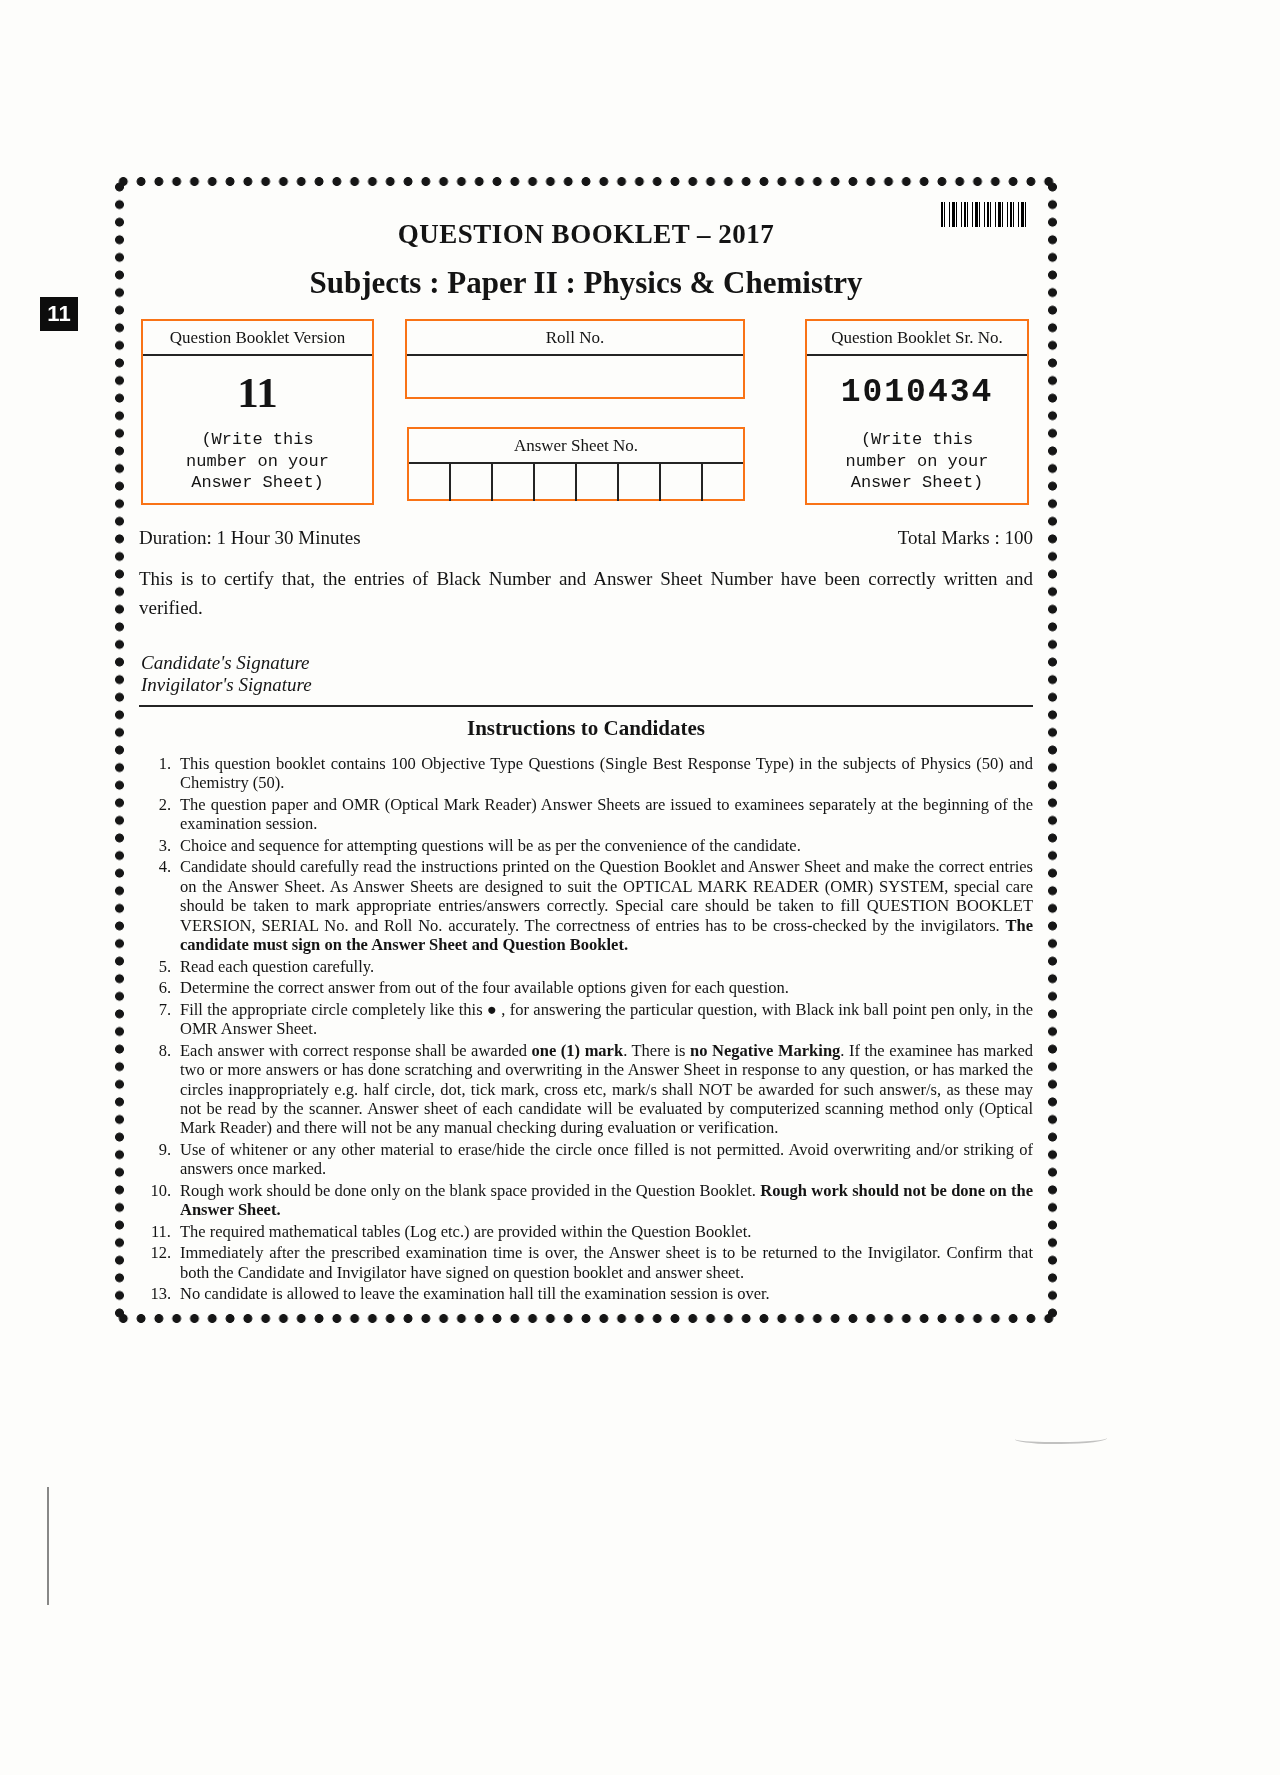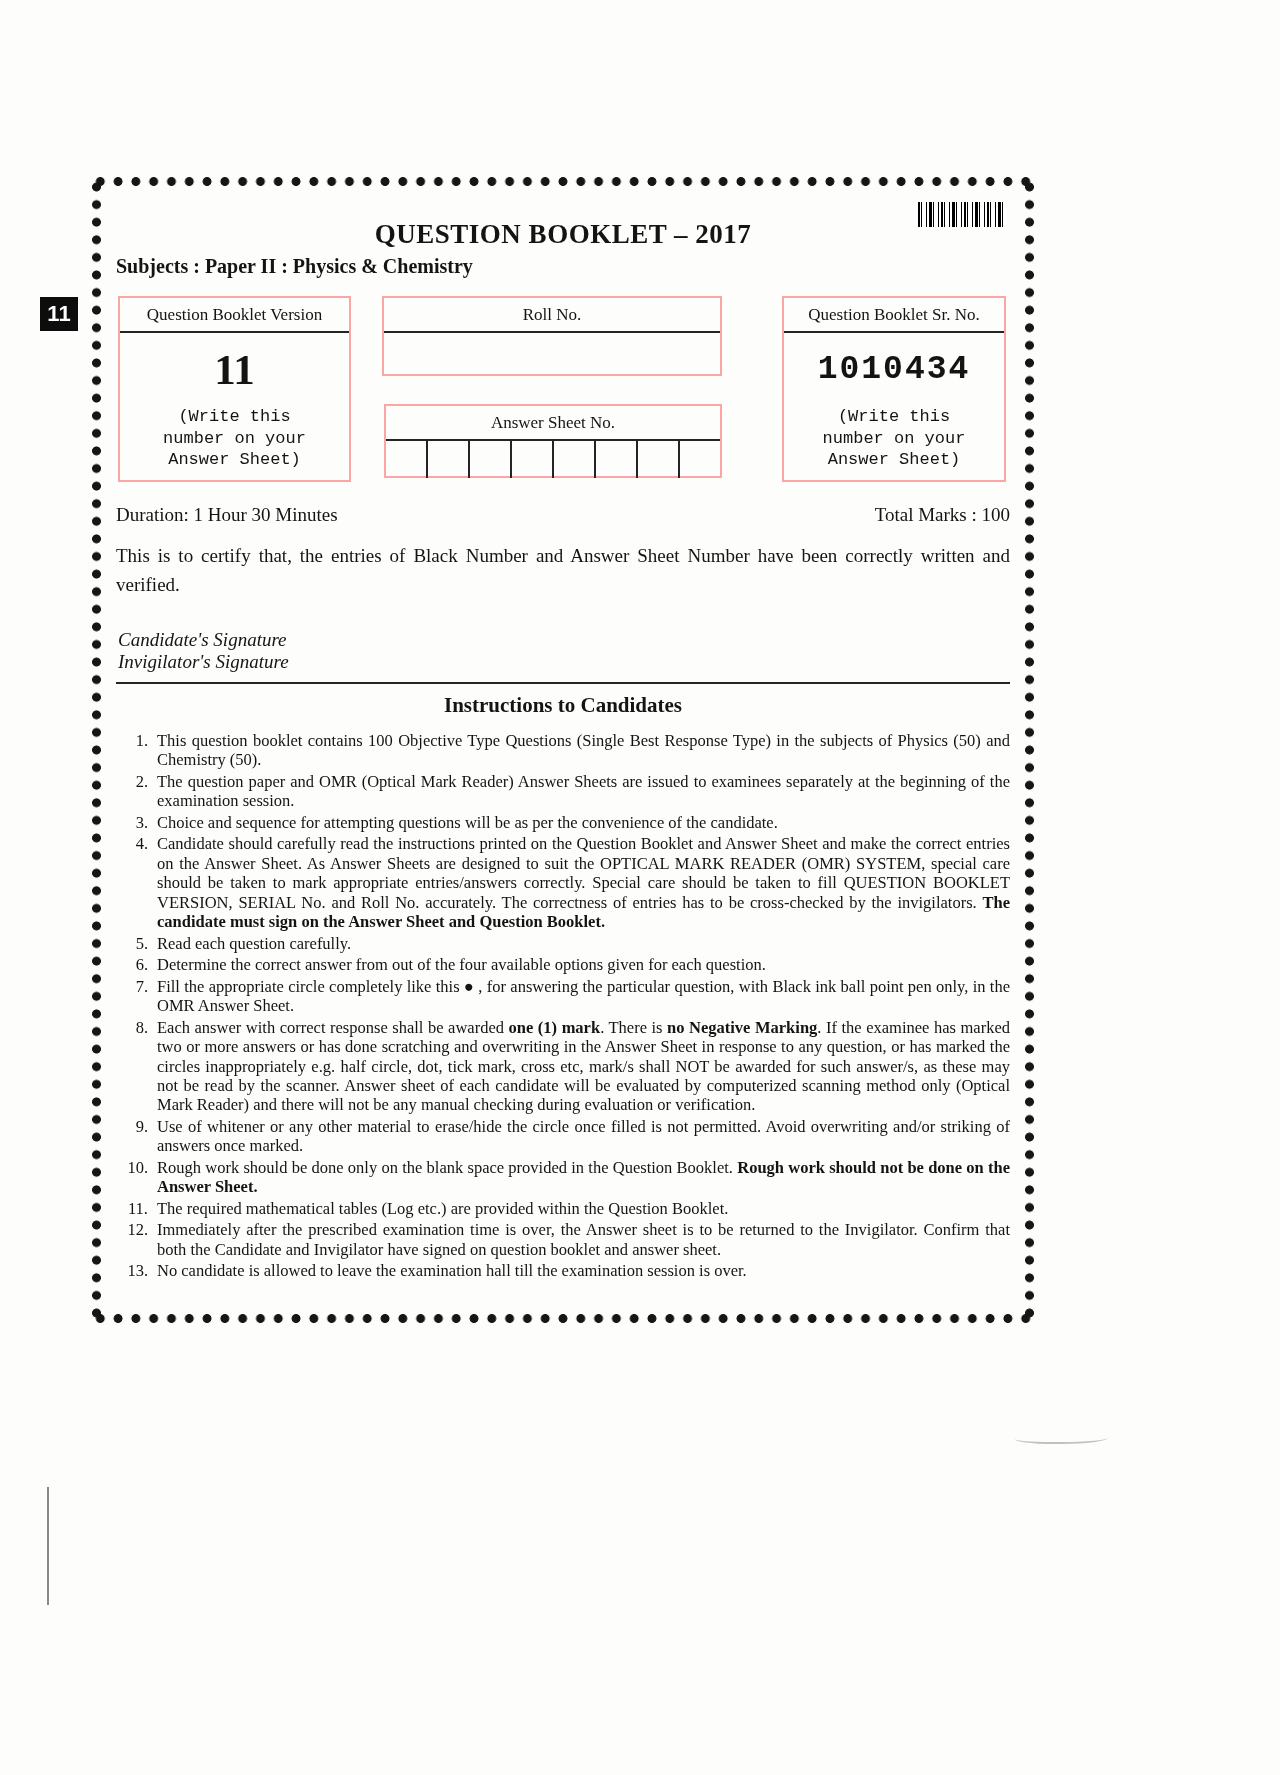--- a/index.html
+++ b/index.html
@@ -12,21 +12,21 @@
   }
 
   
   .page-badge {
     position:absolute; left:40px; top:297px; width:38px; height:34px;
     background:#0d0d0d; color:#fff; display:flex; align-items:center; justify-content:center;
     font-family:"Liberation Sans",sans-serif; font-weight:bold; font-size:22px;
   }
 
   
-  .sheet { position:absolute; left:90px; top:175px; width:946px; height:1150px; }
+  .sheet { position:absolute; left:113px; top:175px; width:946px; height:1150px; }
   .dot-strip { position:absolute; }
   .dots-h {
     left:0; width:100%; height:13px;
     background-image:radial-gradient(circle, #161616 4.1px, transparent 4.8px);
     background-size:17.8px 13px; background-position:center;
   }
   .dots-top { top:0; }
   .dots-bottom { bottom:0; }
   .dots-v {
     top:6px; bottom:6px; width:13px;
@@ -40,25 +40,25 @@
 
   .barcode {
     position:absolute; right:4px; top:13px; width:88px; height:25px;
     background:repeating-linear-gradient(90deg,
       #000 0 2px, #fff 2px 3px, #000 3px 4px, #fff 4px 8px,
       #000 8px 9px, #fff 9px 11px, #000 11px 14px, #fff 14px 15px,
       #000 15px 16px, #fff 16px 20px, #000 20px 21px, #fff 21px 23px);
   }
 
   .title { text-align:center; margin-top:30px; font-size:27px; font-weight:bold; letter-spacing:.5px; }
-  .subtitle { margin-top:5px; font-size:20px; font-weight:bold; }
+  .subtitle { text-align:center; margin-top:15px; font-size:31px; font-weight:bold; }
 
   
   .boxes { position:relative; margin-top:18px; height:186px; }
-  .box { border:2px solid #fca5a5; position:absolute; background:transparent; }
+  .box { border:2px solid #f97316; position:absolute; background:transparent; }
   .box-label { text-align:center; font-size:17px; padding:7px 4px 6px; border-bottom:2px solid #242424; }
   .version-box { left:2px; top:0; width:233px; height:186px; display:flex; flex-direction:column; }
   .serial-box  { right:4px; top:0; width:224px; height:186px; display:flex; flex-direction:column; }
   .box-value { flex:1; display:flex; align-items:center; justify-content:center; }
   .version-value { font-size:43px; font-weight:bold; }
   .serial-value { font-family:"Liberation Mono","DejaVu Sans Mono",monospace; font-size:33px; font-weight:bold; letter-spacing:2px; }
   .box-note { text-align:center; font-size:17px; padding:0 34px 10px; line-height:1.25;font-family:Liberation Mono, monospace; }
 
   .mid-col { position:absolute; left:266px; top:0; width:340px; height:186px; }
   .roll-box { position:absolute; left:0; top:0; width:100%; height:80px; }

